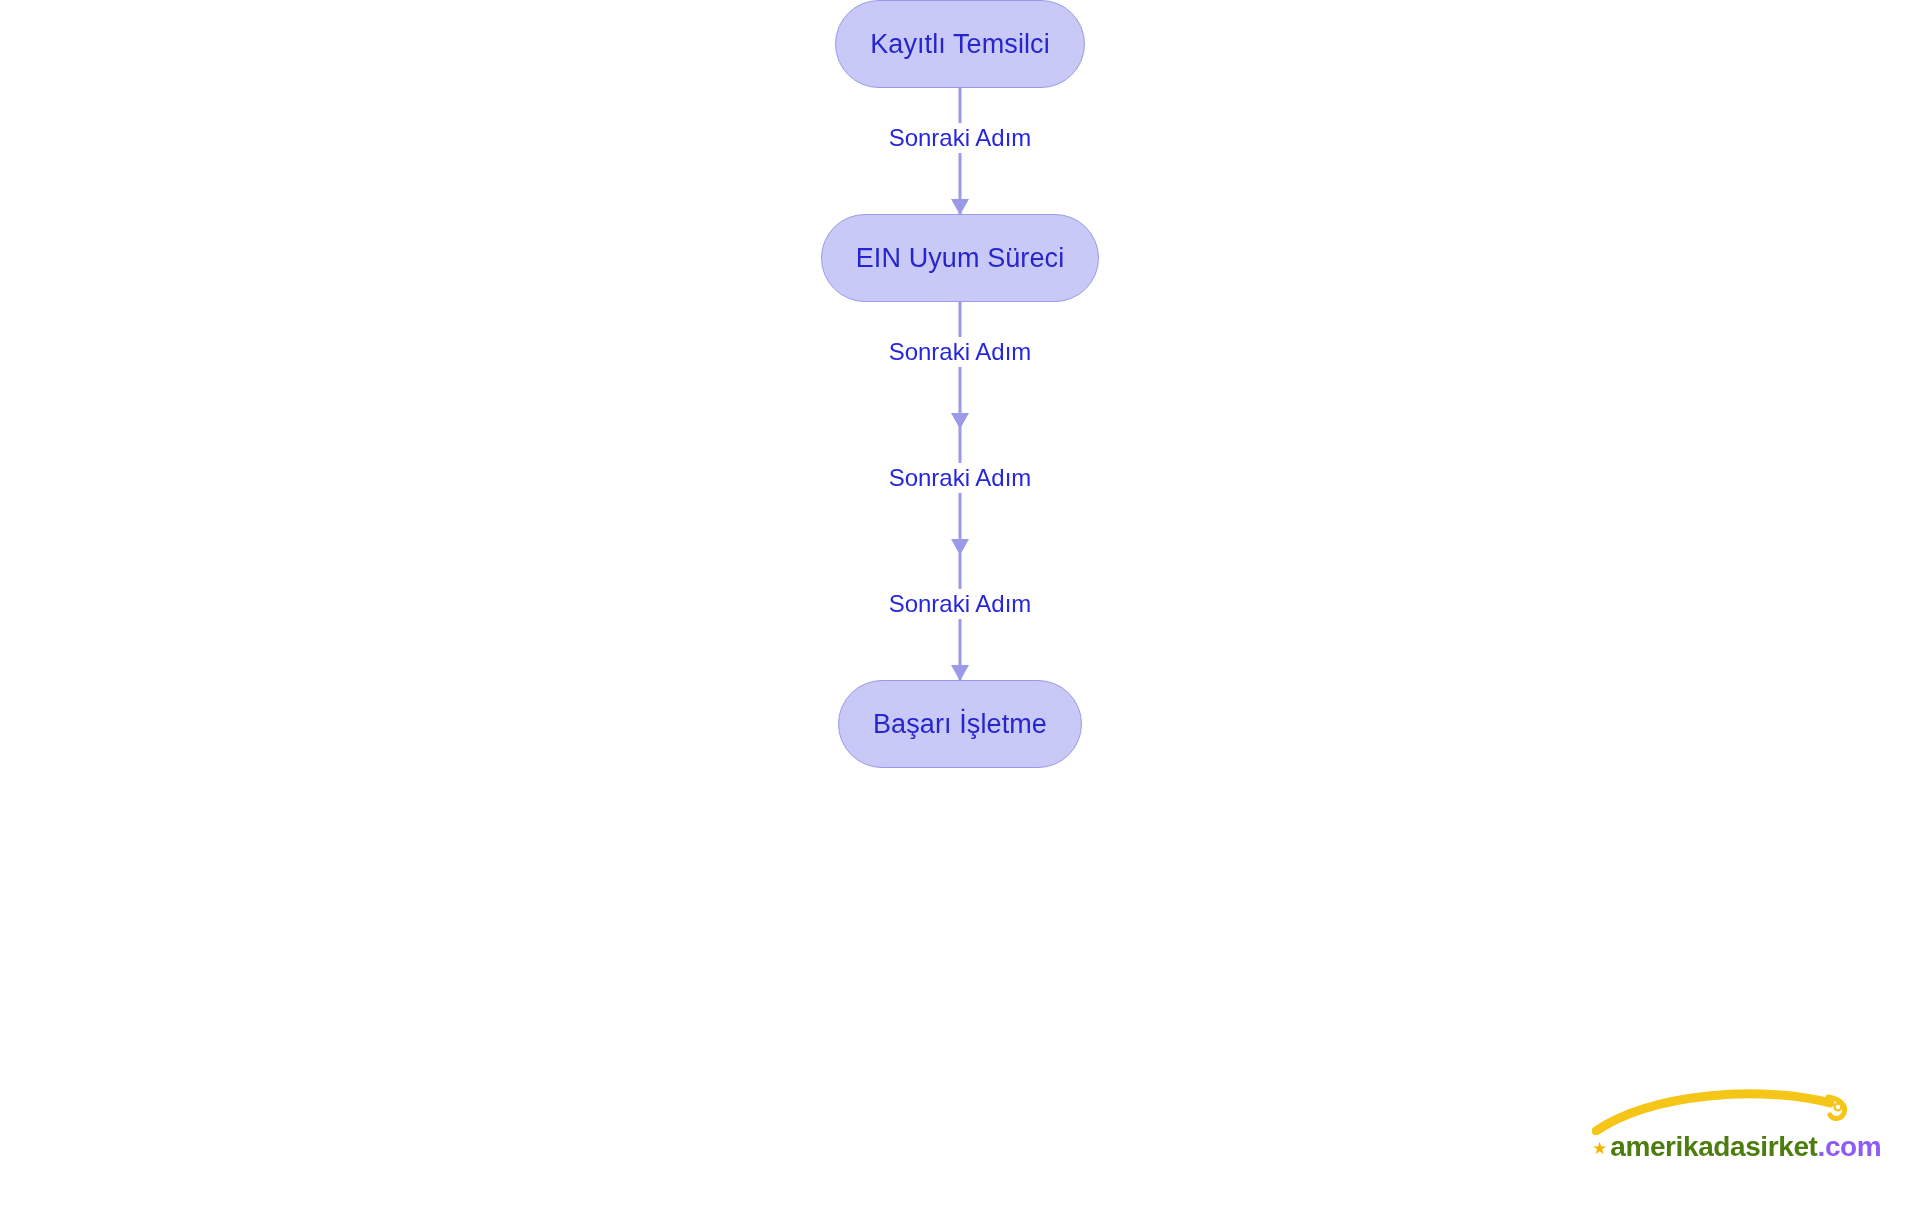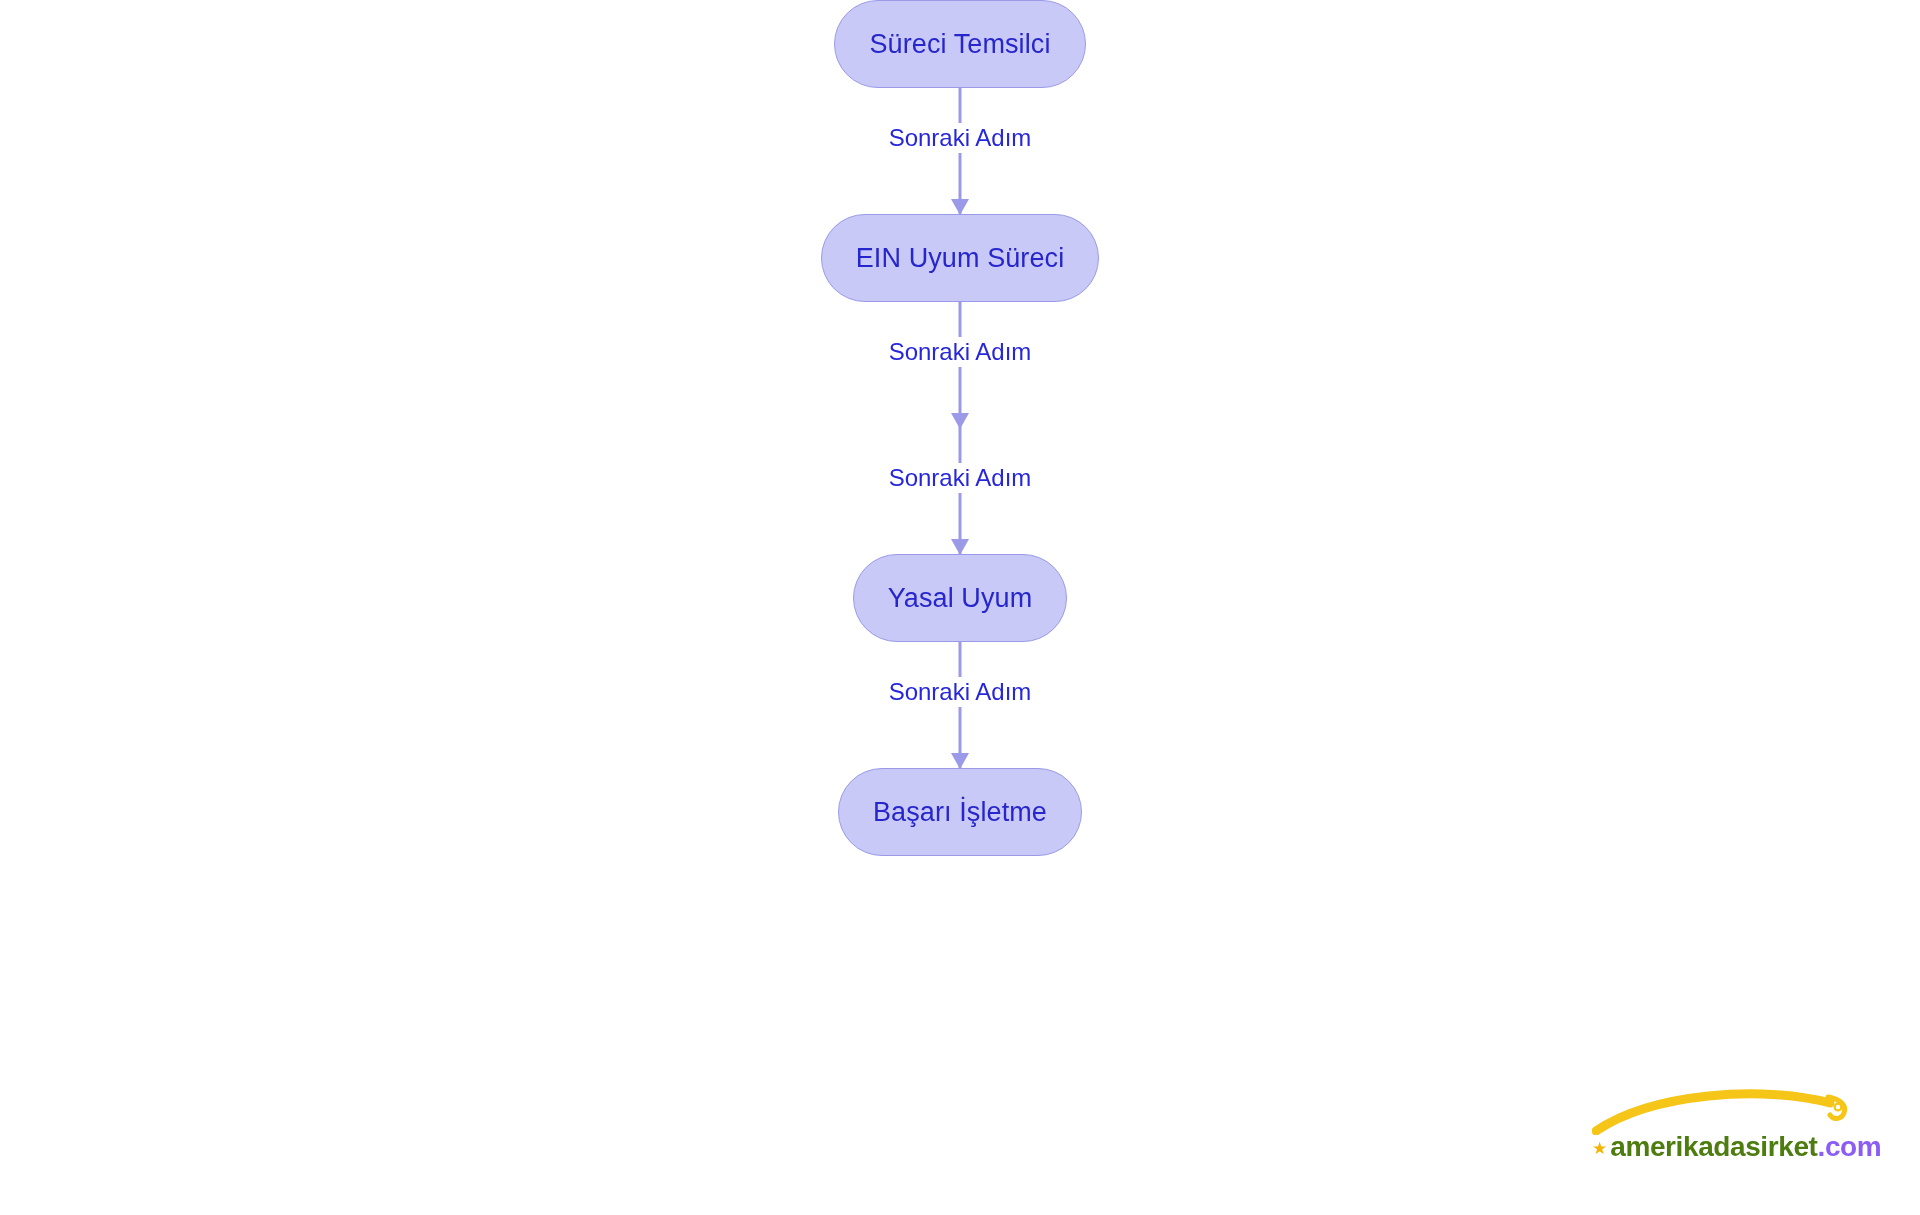--- a/index.html
+++ b/index.html
@@ -146,21 +146,21 @@
     line-height: 1;
   }
 </style>
 </head>
 <body>
 
 <div id="flowchart">
   <div class="fc-stage">
 
     <div class="node">
-      <span class="node-label">Süreci Temsilci</span>
+      <span class="node-label">Kayıtlı Temsilci</span>
     </div>
 
     <div class="edge">
       <div class="edge-line"></div>
       <div class="edge-arrow"></div>
       <span class="edge-label">Sonraki Adım</span>
     </div>
 
     <div class="node">
       <span class="node-label">EIN Uyum Süreci</span>
@@ -172,23 +172,20 @@
       <span class="edge-label">Sonraki Adım</span>
     </div>
 
 
     <div class="edge">
       <div class="edge-line"></div>
       <div class="edge-arrow"></div>
       <span class="edge-label">Sonraki Adım</span>
     </div>
 
-    <div class="node">
-      <span class="node-label">Yasal Uyum</span>
-    </div>
 
     <div class="edge">
       <div class="edge-line"></div>
       <div class="edge-arrow"></div>
       <span class="edge-label">Sonraki Adım</span>
     </div>
 
     <div class="node">
       <span class="node-label">Başarı İşletme</span>
     </div>

